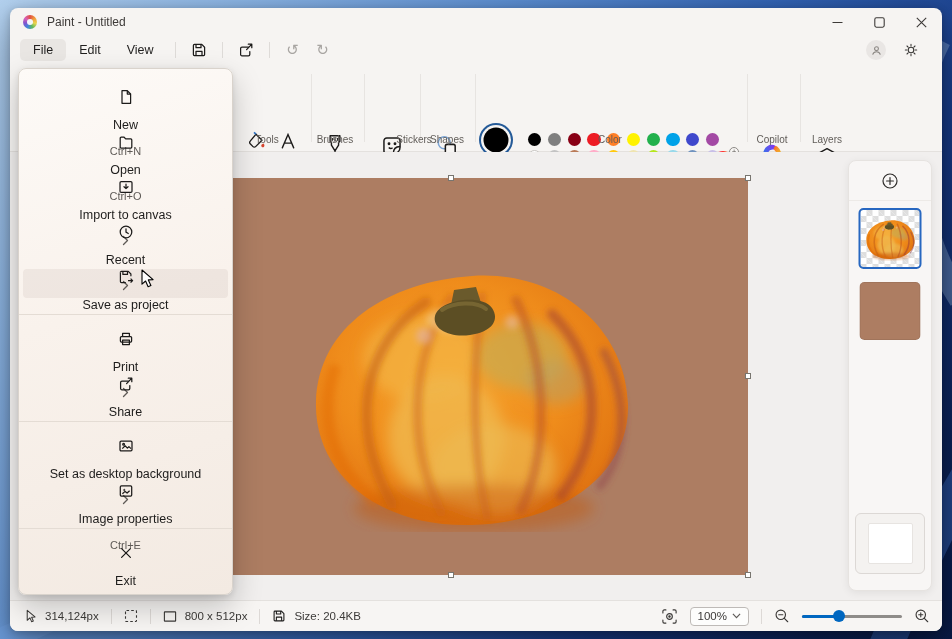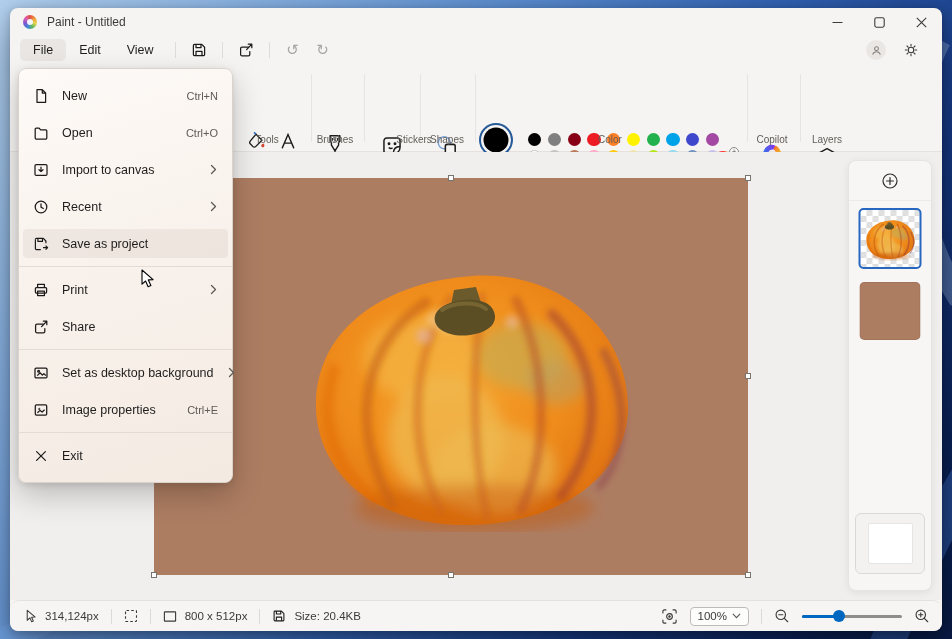--- a/index.html
+++ b/index.html
@@ -85,40 +85,40 @@
     display:flex; align-items:center; justify-content:center; }
   .thumb-2 { top:121px; width:61px; height:58px; border:1px solid rgba(0,0,0,.07); }
   .thumb-bg-wrap { position:absolute; left:50%; transform:translateX(-50%); top:352px;
     width:70px; height:61px; border:1px solid #dcd8d5; border-radius:6px;
     display:flex; align-items:center; justify-content:center; background:#f4f2f0; }
   .thumb-bg { width:45px; height:41px; background:#fff; border:1px solid #e7e4e1; border-radius:2px; }
 
   
   .statusbar { position:absolute; left:0; bottom:0; width:932px; height:31px; z-index:5;
     background:#f7f5f3; border-top:1px solid #e4e1de;
-    display:flex; align-items:center; padding:0 12px; font-size:11.5px; color:#3c3a38;border-radius:9px; }
+    display:flex; align-items:center; padding:0 12px; font-size:11.5px; color:#3c3a38; }
   .seg { display:flex; align-items:center; gap:8px; padding:0 12px; }
   .seg svg { flex:none; }
   .sdiv { width:1px; height:15px; background:#ddd9d6; }
   .sb-right { margin-left:auto; display:flex; align-items:center; gap:12px; }
   .zoom-box { display:flex; align-items:center; gap:5px; border:1px solid #bebab7;
     background:#fdfdfc; border-radius:4px; padding:2.5px 7px; }
   .slider { position:relative; width:100px; height:14px; }
   .slider .track { position:absolute; top:6px; left:0; width:100%; height:2.6px; border-radius:2px; background:#8f8c89; }
   .slider .fill { position:absolute; top:6px; left:0; width:37%; height:2.6px; border-radius:2px; background:#0067c0; }
   .slider .thumb { position:absolute; top:1px; left:calc(37% - 6px); width:12px; height:12px;
     border-radius:50%; background:#0067c0; }
 
   
   .file-menu { position:absolute; left:8px; top:60px; width:215px; z-index:10;
     padding:4px 0; border-radius:8px; border:1px solid #d9d3cc;
     background:linear-gradient(163deg,#fdfaf7 0%,#f9f2ec 45%,#f3eae2 100%);
     box-shadow:0 12px 30px rgba(0,0,0,.22), 0 2px 6px rgba(0,0,0,.10); }
-  .menu-item { height:29px; margin:8px 4px; padding:0 10px; border-radius:4px;
-    display:flex; align-items:center; gap:13px; font-size:12.5px; color:#1e1d1c; }
+  .menu-item { height:29px; margin:16px 4px; padding:0 10px; border-radius:4px;
+    display:flex; align-items:center; gap:13px; font-size:12.5px; color:#1e1d1c;flex-direction:column; }
   .menu-item.highlight { background:rgba(60,40,20,.06); }
   .menu-item .mi-icon { width:16px; height:16px; flex:none; display:flex; }
   .menu-item .mi-label { flex:1; white-space:nowrap; }
   .menu-item .mi-right { font-size:11px; color:#5e5a56; display:flex; align-items:center; }
   .menu-sep { height:1px; background:#e4dcd4; margin:3px 0; }
 
   .cursor { position:absolute; left:131px; top:261px; z-index:30; }
 </style>
 </head>
 <body>

